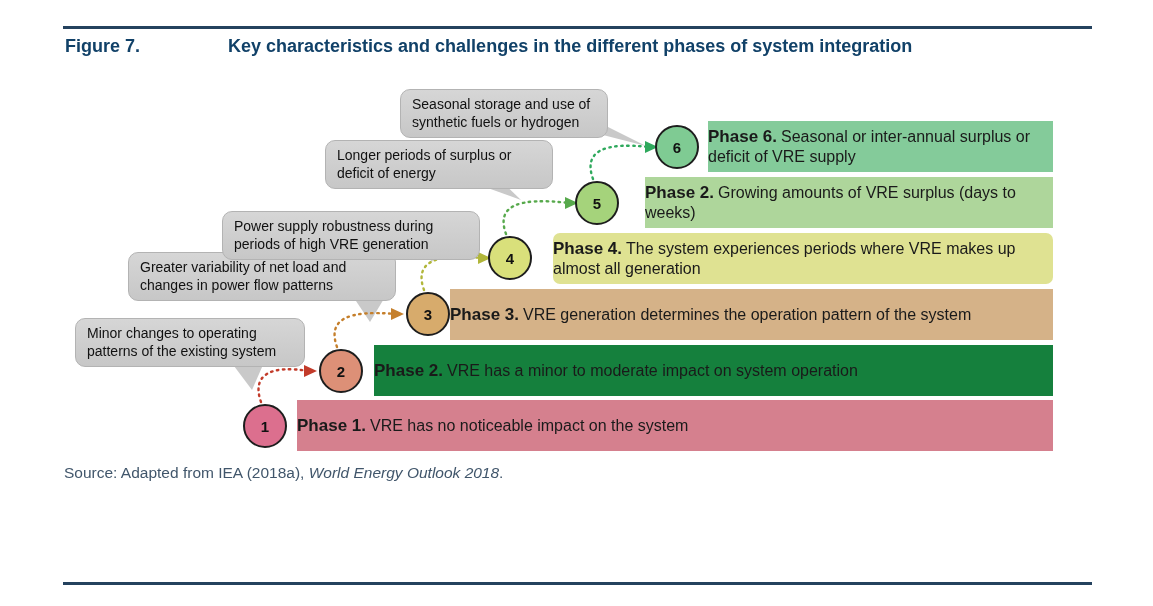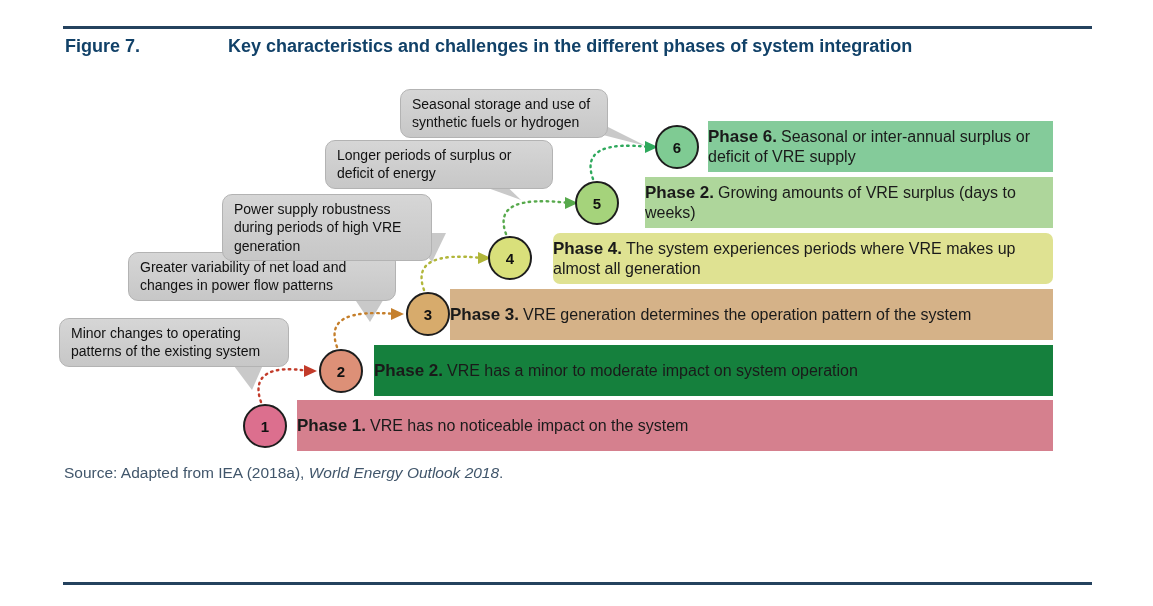--- a/index.html
+++ b/index.html
@@ -115,23 +115,23 @@
     <path d="M337,347 C327,319 348,310 395,314" fill="none" stroke="#c57f2b" stroke-width="2.4" stroke-dasharray="1.5 4.5" stroke-linecap="round"></path>
     <polygon points="391,308 404,314 391,320" fill="#c57f2b"></polygon>
     <path d="M424,290 C414,262 435,253 482,258" fill="none" stroke="#b1b63a" stroke-width="2.4" stroke-dasharray="1.5 4.5" stroke-linecap="round"></path>
     <polygon points="478,252 491,258 478,264" fill="#b1b63a"></polygon>
     <path d="M506,234 C496,206 517,197 569,203" fill="none" stroke="#57a94c" stroke-width="2.4" stroke-dasharray="1.5 4.5" stroke-linecap="round"></path>
     <polygon points="565,197 578,203 565,209" fill="#57a94c"></polygon>
     <path d="M593,179 C583,151 604,142 649,147" fill="none" stroke="#2fa95d" stroke-width="2.4" stroke-dasharray="1.5 4.5" stroke-linecap="round"></path>
     <polygon points="645,141 658,147 645,153" fill="#2fa95d"></polygon>
   </svg>
 
-  <div class="bubble" style="left:59px;top:318px;width:230px;">Minor changes to operating patterns of the existing system</div>
+  <div class="bubble" style="left:75px;top:318px;width:230px;">Minor changes to operating patterns of the existing system</div>
   <div class="bubble" style="left:128px;top:252px;width:268px;">Greater variability of net load and changes in power flow patterns</div>
-  <div class="bubble" style="left:222px;top:194px;width:210px;">Power supply robustness during periods of high VRE generation</div>
+  <div class="bubble" style="left:222px;top:211px;width:258px;">Power supply robustness during periods of high VRE generation</div>
   <div class="bubble" style="left:325px;top:140px;width:228px;">Longer periods of surplus or deficit of energy</div>
   <div class="bubble" style="left:400px;top:89px;width:208px;">Seasonal storage and use of synthetic fuels or hydrogen</div>
 
   <div class="phase-circle" style="left: 243px; top: 404px; background: rgb(220, 111, 142);">1</div>
   <div class="phase-circle" style="left: 319px; top: 349px; background: rgb(221, 144, 119);">2</div>
   <div class="phase-circle" style="left: 406px; top: 292px; background: rgb(215, 171, 108);">3</div>
   <div class="phase-circle" style="left: 488px; top: 236px; background: rgb(217, 224, 123);">4</div>
   <div class="phase-circle" style="left: 575px; top: 181px; background: rgb(165, 211, 123);">5</div>
   <div class="phase-circle" style="left: 655px; top: 125px; background: rgb(127, 203, 147);">6</div>
 

